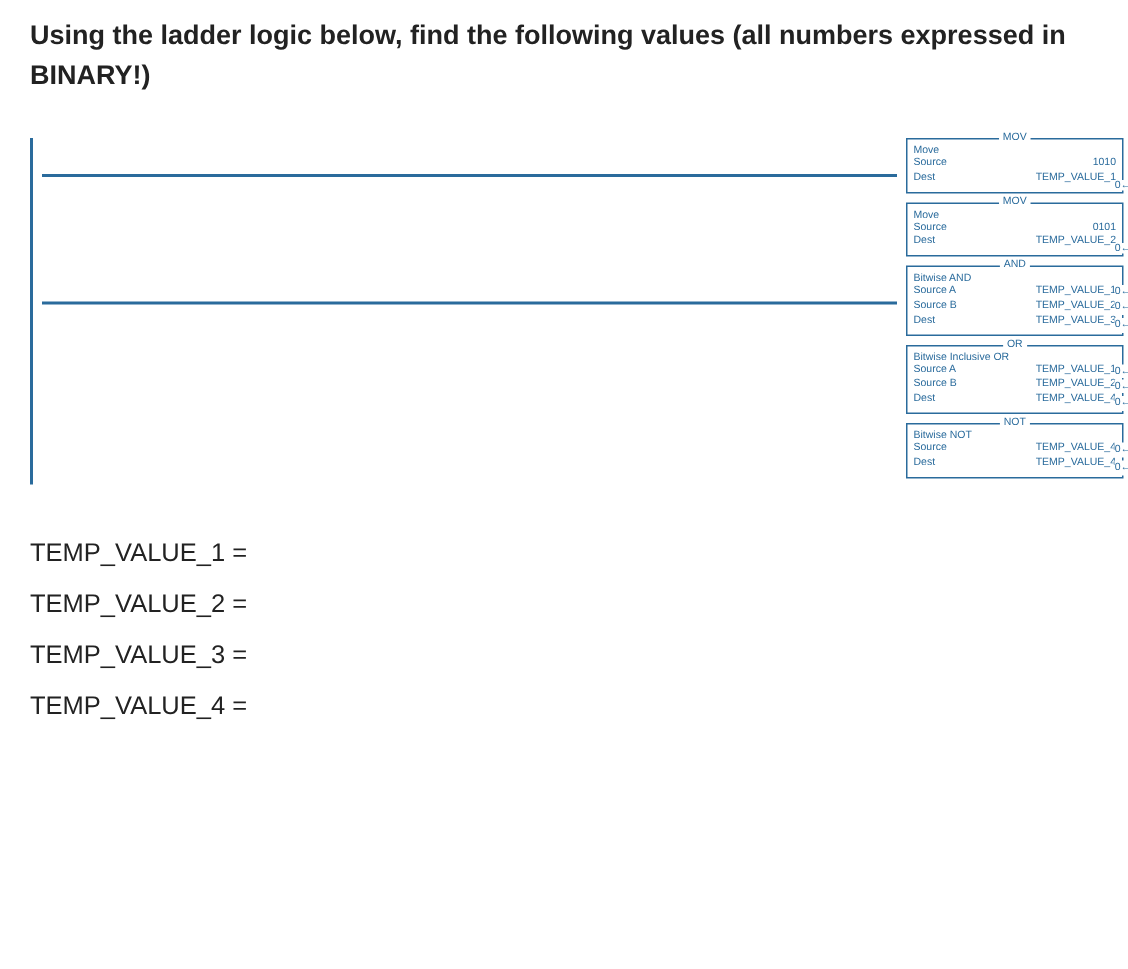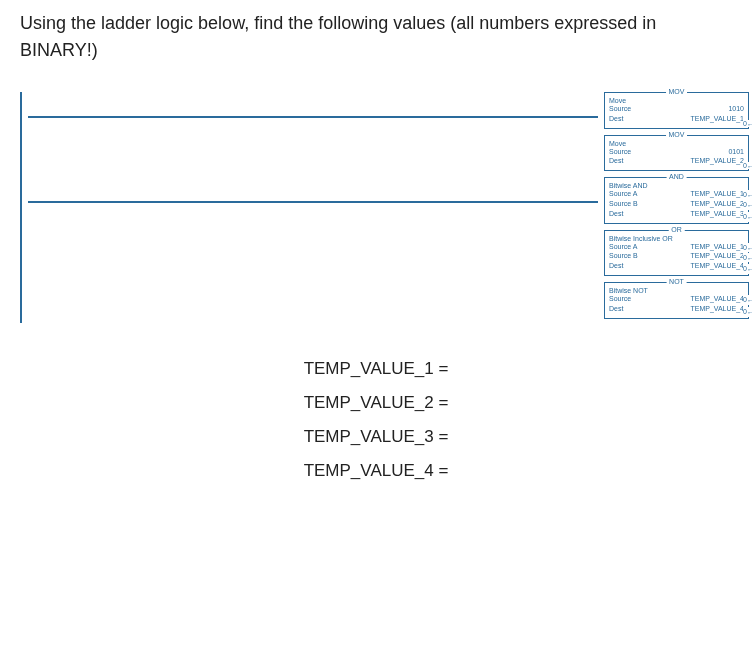--- a/index.html
+++ b/index.html
@@ -5,21 +5,21 @@
   * { box-sizing: border-box; margin: 0; padding: 0; }
   body {
     font-family: Arial, sans-serif;
     background: #fff;
     width: 752px;
     padding: 10px 20px 20px 20px;
     color: #222;
   }
   .question {
     font-size: 18px;
-    font-weight: 400;
+    font-weight: 700;
     line-height: 1.5;
     margin-bottom: 28px;
   }
   .ladder-area {
     position: relative;
     margin-bottom: 40px;
     padding-left: 6px;
   }
   .rung {
     position: relative;
@@ -80,21 +80,20 @@
     right: -6px;
     bottom: 1px;
     font-size: 7px;
     color: #2a6b9c;
     background: #fff;
   }
   .answer-line {
     font-size: 17px;
     margin-top: 14px;
     margin-bottom: 8px;
-    text-align: center;
   }
 </style>
 </head>
 <body>
 
 <div class="question">Using the ladder logic below, find the following values (all numbers expressed in BINARY!)</div>
 
 <div class="ladder-area">
   <div class="rail-left"></div>
 

